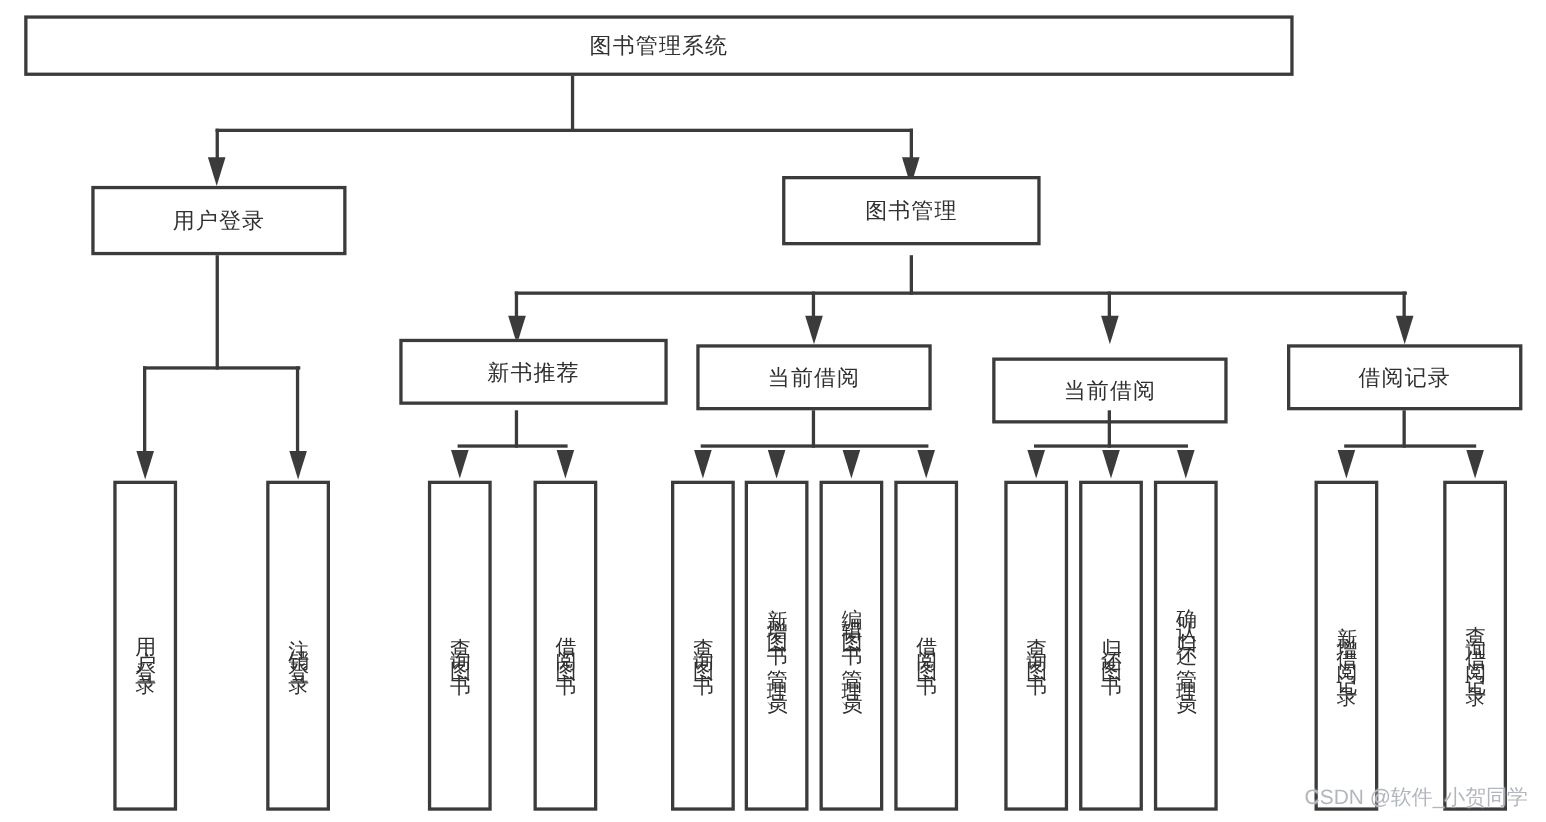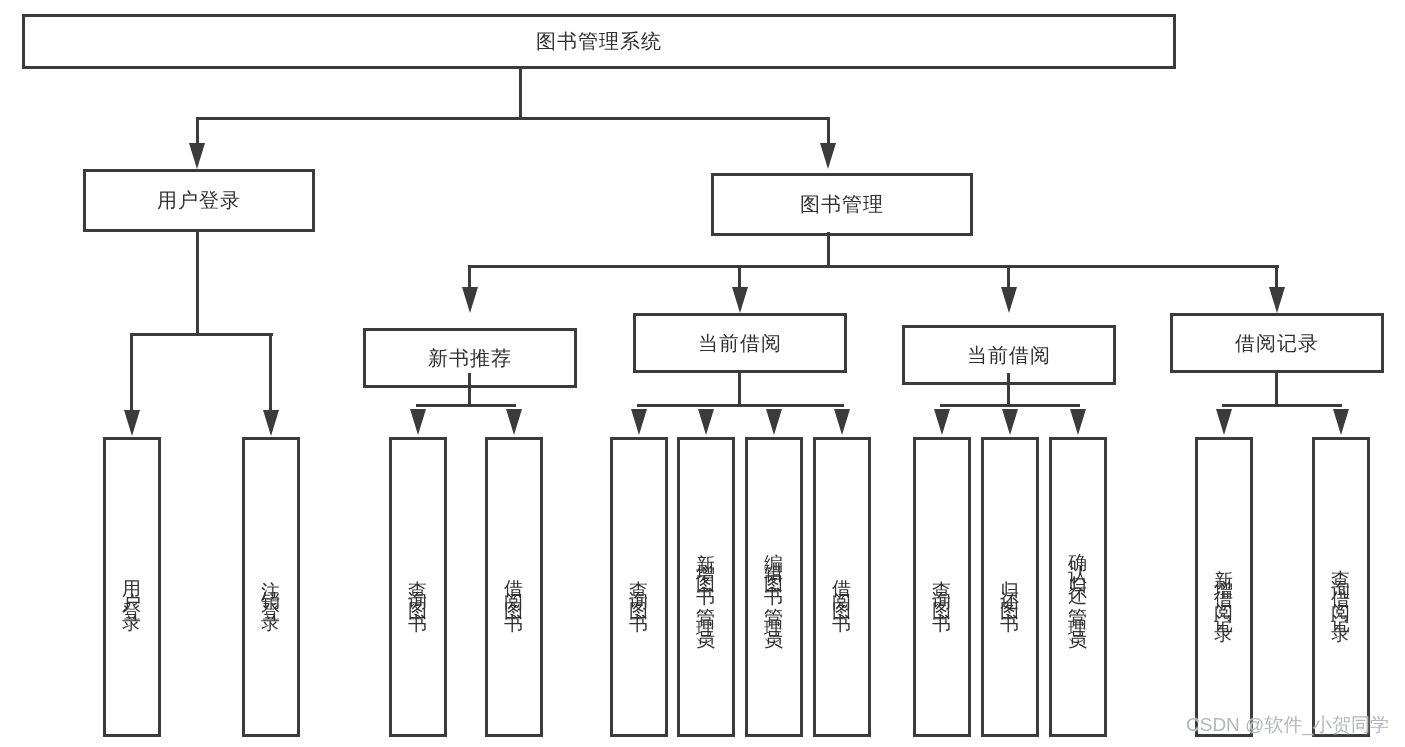--- a/index.html
+++ b/index.html
@@ -55,41 +55,41 @@
 <div class="box hbox" style="left:22px; top:14px; width:1154px; height:55px;">图书管理系统</div>
 
 <div class="line vline" style="left:519px; top:69px; height:51px;"></div>
 <div class="line hline" style="left:196px; top:117px; width:634px;"></div>
 <div class="line vline" style="left:196px; top:117px; height:28px;"></div>
 <div class="arr" style="left:189px; top:143px;"></div>
 <div class="line vline" style="left:827px; top:117px; height:28px;"></div>
 <div class="arr" style="left:820px; top:143px;"></div>
 
 <div class="box hbox" style="left:83px; top:169px; width:232px; height:63px;">用户登录</div>
-<div class="box hbox" style="left:711px; top:173px; width:262px; height:63px;">图书管理</div>
+<div class="box hbox" style="left:711px; top:160px; width:235px; height:63px;">图书管理</div>
 
 <div class="line vline" style="left:196px; top:232px; height:104px;"></div>
 <div class="line hline" style="left:130px; top:333px; width:143px;"></div>
 <div class="line vline" style="left:130px; top:333px; height:78px;"></div>
 <div class="arr" style="left:124px; top:410px;"></div>
 <div class="line vline" style="left:269px; top:333px; height:78px;"></div>
 <div class="arr" style="left:263px; top:410px;"></div>
 
 <div class="line vline" style="left:827px; top:232px; height:36px;"></div>
 <div class="line hline" style="left:468px; top:265px; width:811px;"></div>
 <div class="line vline" style="left:468px; top:265px; height:23px;"></div>
 <div class="arr" style="left:462px; top:287px;"></div>
 <div class="line vline" style="left:738px; top:265px; height:23px;"></div>
 <div class="arr" style="left:732px; top:287px;"></div>
 <div class="line vline" style="left:1007px; top:265px; height:23px;"></div>
 <div class="arr" style="left:1001px; top:287px;"></div>
 <div class="line vline" style="left:1275px; top:265px; height:23px;"></div>
 <div class="arr" style="left:1269px; top:287px;"></div>
 
-<div class="box hbox" style="left:363px; top:328px; width:214px; height:60px;">新书推荐</div>
+<div class="box hbox" style="left:363px; top:308px; width:244px; height:60px;">新书推荐</div>
 <div class="box hbox" style="left:633px; top:313px; width:214px; height:60px;">当前借阅</div>
 <div class="box hbox" style="left:902px; top:313px; width:214px; height:60px;margin-top:12px;">当前借阅</div>
 <div class="box hbox" style="left:1170px; top:313px; width:214px; height:60px;">借阅记录</div>
 
 <div class="line vline" style="left:468px; top:373px; height:34px;"></div>
 <div class="line hline" style="left:416px; top:404px; width:100px;"></div>
 <div class="arr" style="left:410px; top:409px;"></div>
 <div class="arr" style="left:506px; top:409px;"></div>
 
 <div class="line vline" style="left:738px; top:373px; height:34px;"></div>

